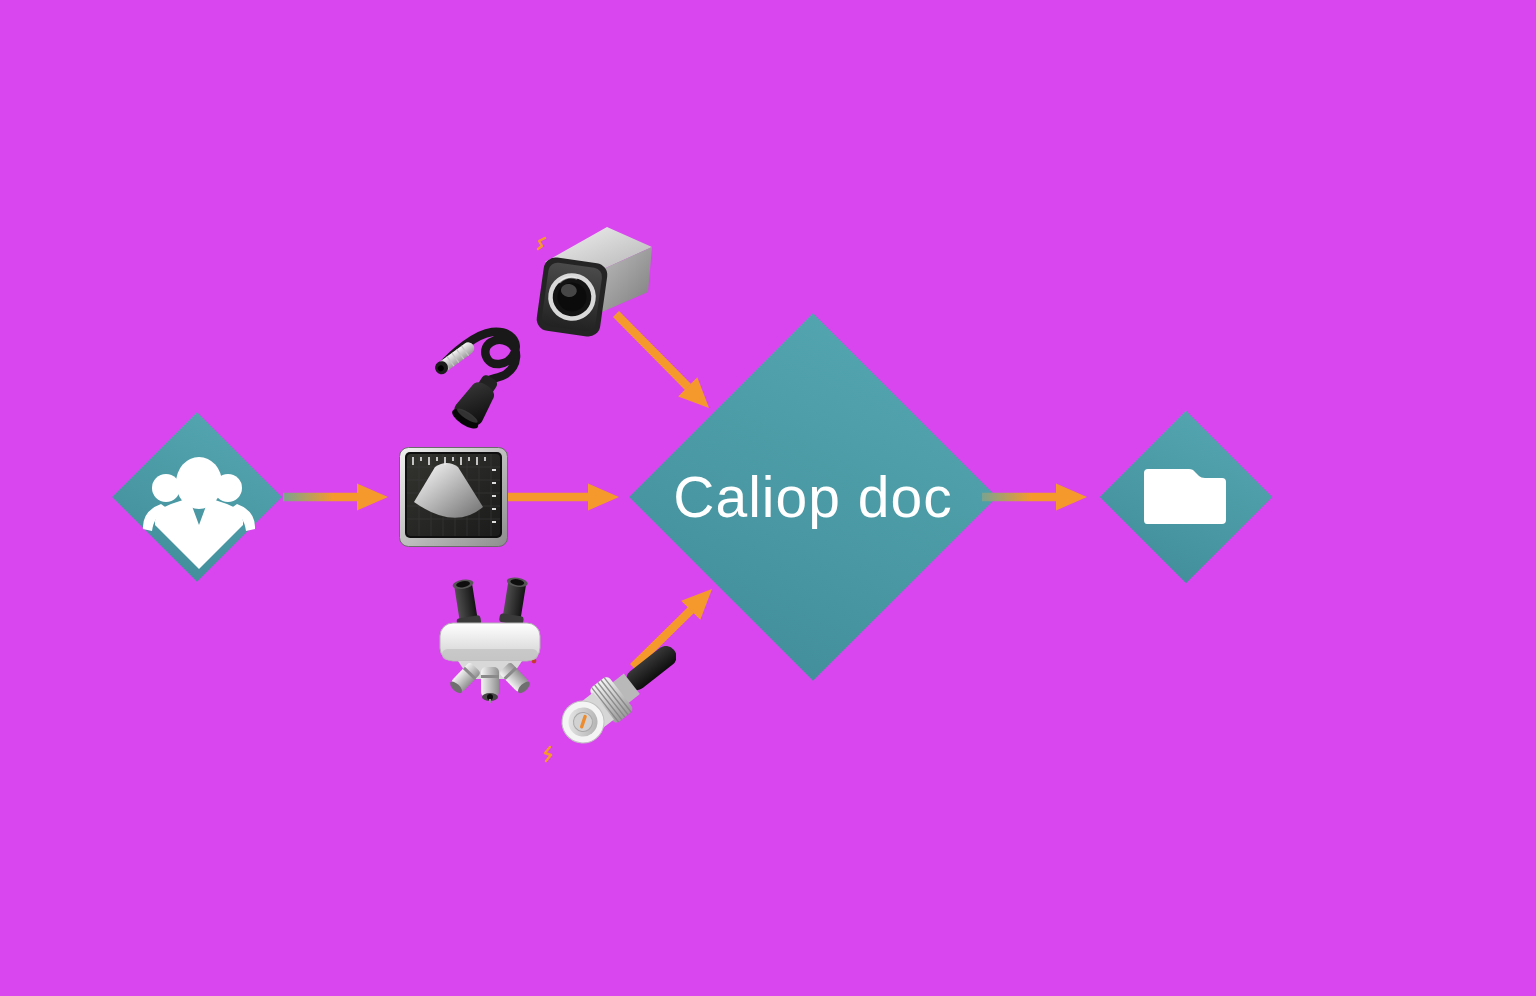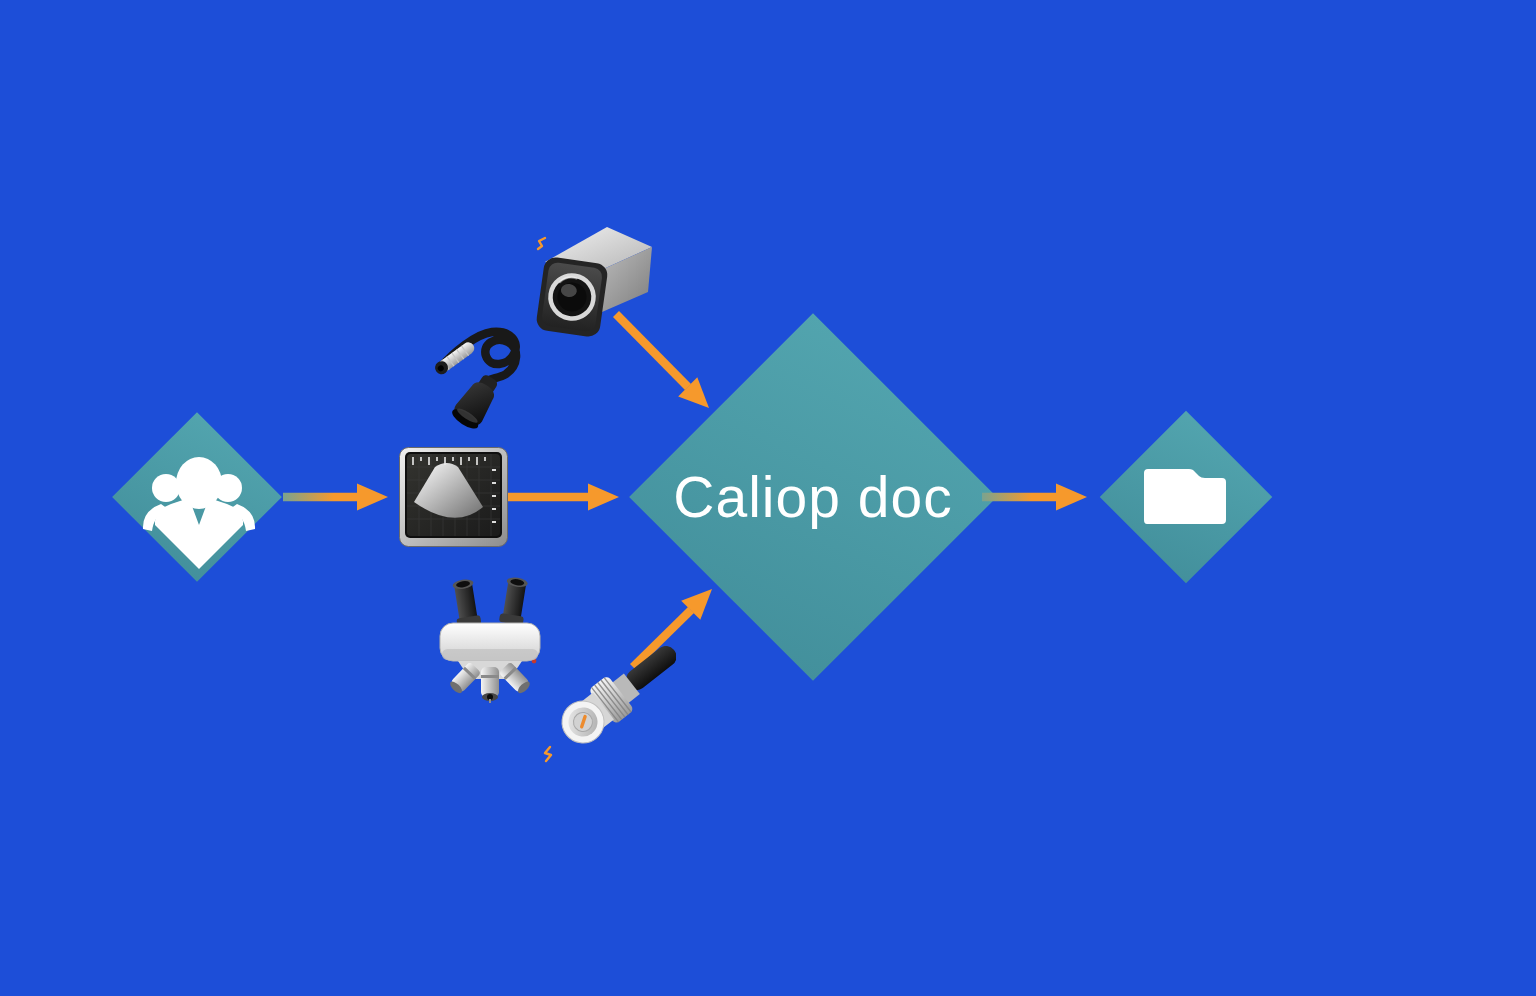--- a/index.html
+++ b/index.html
@@ -1,16 +1,16 @@
 <!DOCTYPE html>
 <html><head>
 <meta charset="utf-8">
 <style>
   html,body{margin:0;padding:0;background:#000;}
-  .stage{position:relative;width:1536px;height:996px;background:#1d4ed8;overflow:hidden;
+  .stage{position:relative;width:1536px;height:996px;background:#d946ef;overflow:hidden;
          font-family:"Liberation Sans",sans-serif;}
   .diamond{position:absolute;transform:rotate(45deg);
            background:linear-gradient(160deg,#52a4ae 0%,#43909c 100%);}
   .diamond.users{left:137px;top:437px;width:120px;height:120px;}
   .diamond.center{left:683px;top:367px;width:260px;height:260px;}
   .diamond.folder{left:1125px;top:436px;width:122px;height:122px;}
   .icon-svg{position:absolute;}
   .overlay{position:absolute;left:0;top:0;z-index:5;pointer-events:none;}
   .iconlayer{z-index:6;}
   .title{position:absolute;left:633px;top:461px;width:360px;z-index:7;

